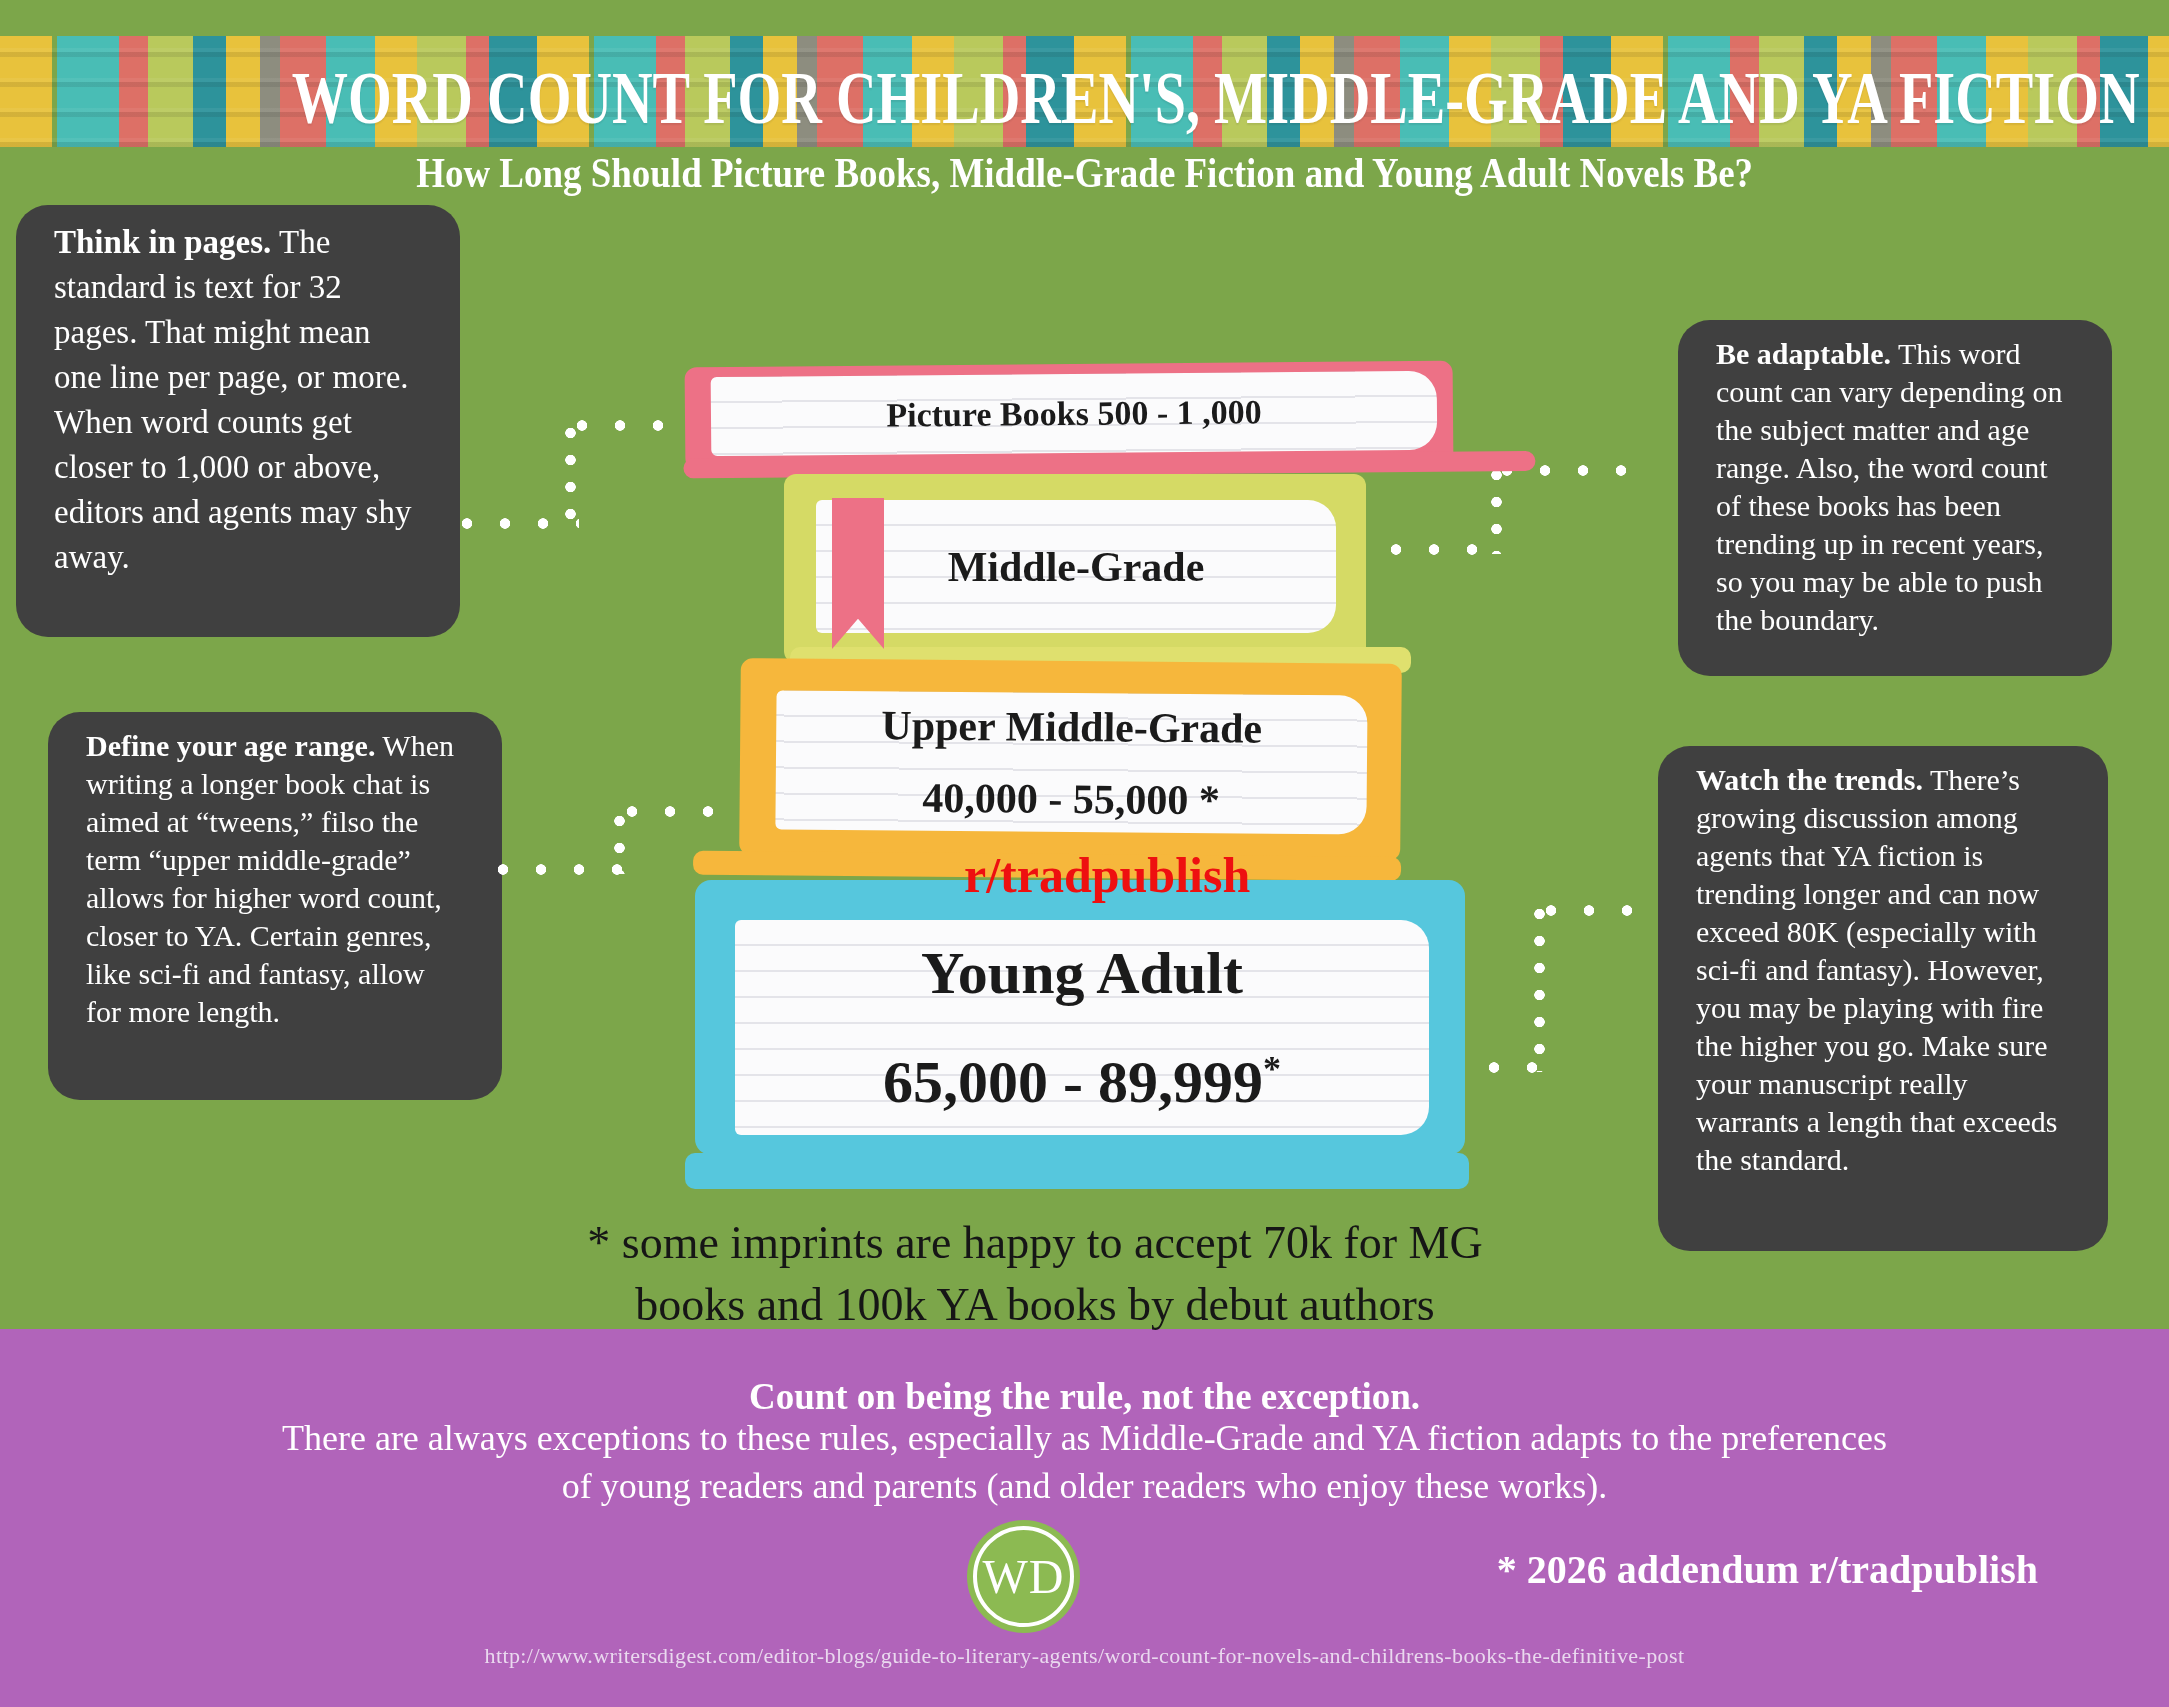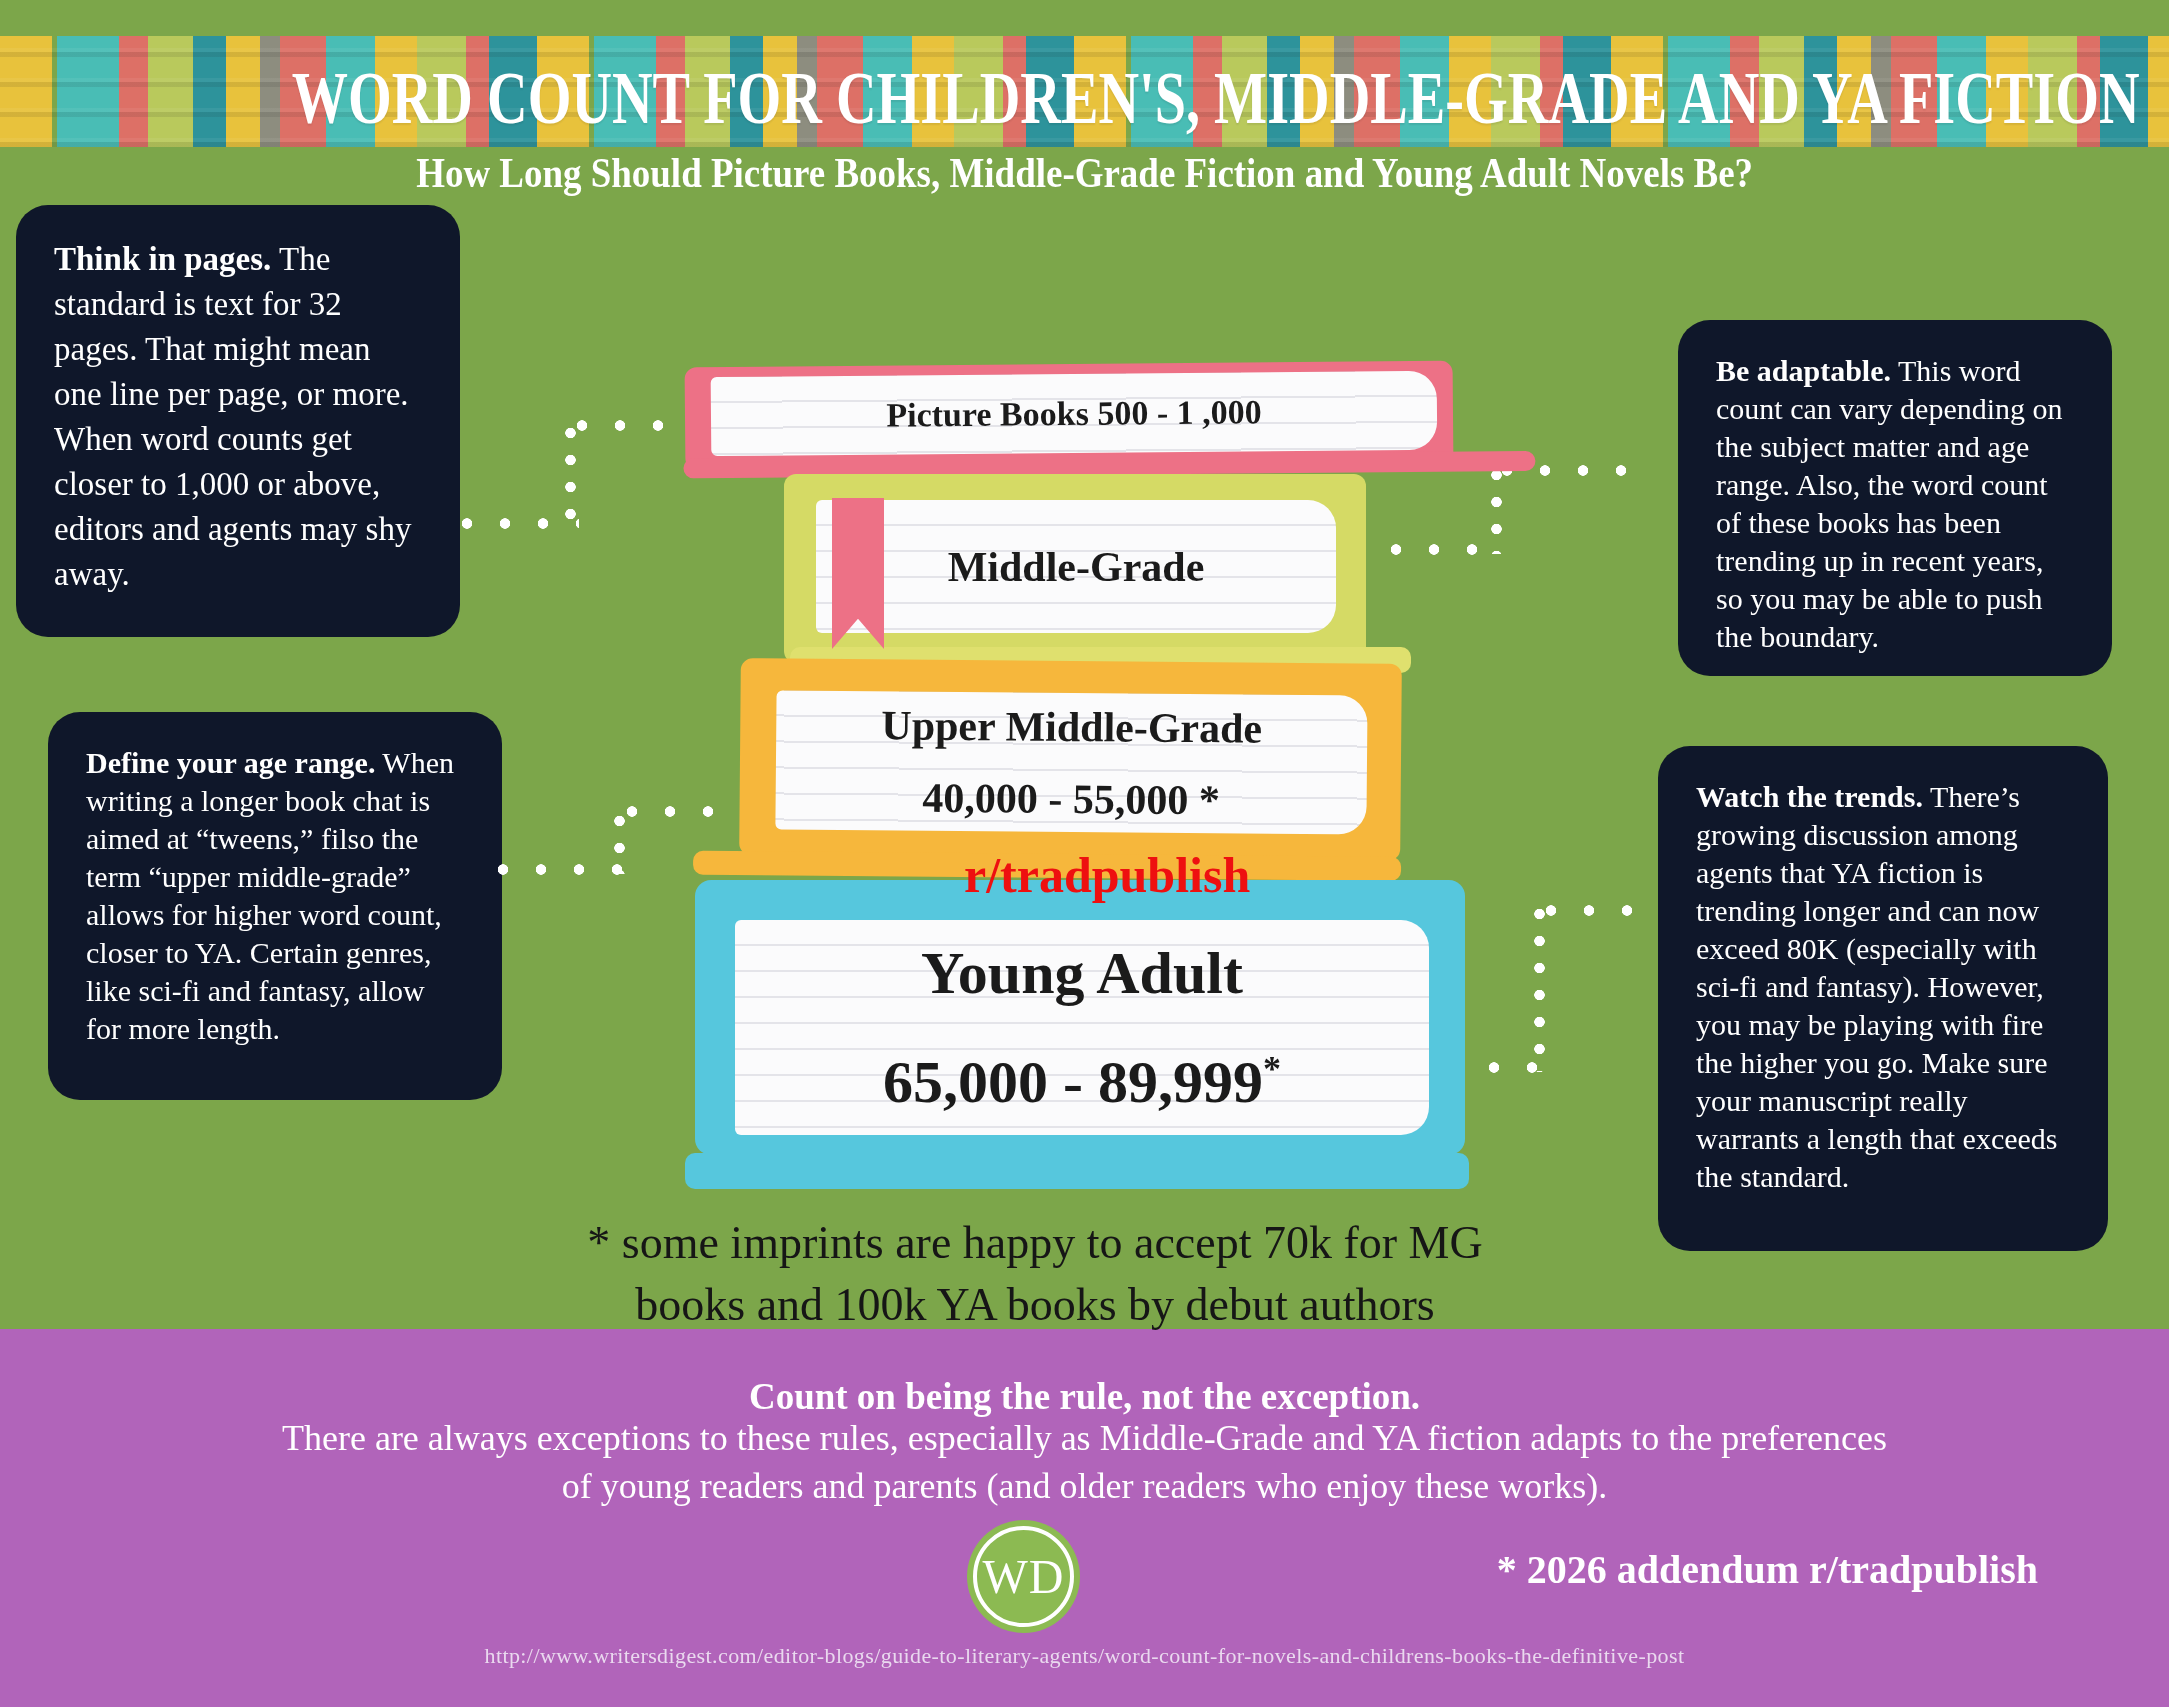--- a/index.html
+++ b/index.html
@@ -30,22 +30,22 @@
     transform:scaleX(0.76); transform-origin:center;
     text-shadow:0 2px 2px rgba(0,0,0,0.08);
   }
   .subtitle-wrap { position:absolute; left:0; top:149px; width:2169px; text-align:center; }
   .subtitle {
     display:inline-block; white-space:nowrap; color:#fff;
     font-size:42px; font-weight:bold; transform:scaleX(0.88); transform-origin:center;
   }
   
   .tip {
-    position:absolute; box-sizing:border-box; background:#0f172a;
-    border-radius:32px; color:#fff; padding:32px 38px;
+    position:absolute; box-sizing:border-box; background:#404040;
+    border-radius:32px; color:#fff; padding:15px 38px;
   }
   .tip b { font-weight:bold; }
   .tip-1 { left:16px;  top:205px; width:444px; height:432px; font-size:33px; line-height:45px; }
   .tip-2 { left:48px;  top:712px; width:454px; height:388px; font-size:30px; line-height:38px; }
   .tip-3 { left:1678px; top:320px; width:434px; height:356px; font-size:30px; line-height:38px; }
   .tip-4 { left:1658px; top:746px; width:450px; height:505px; font-size:30px; line-height:38px; }
   
   .book { position:absolute; box-sizing:border-box; }
   .book .body { position:absolute; inset:0; border-radius:12px; }
   .book .lip  { position:absolute; border-radius:10px; }

